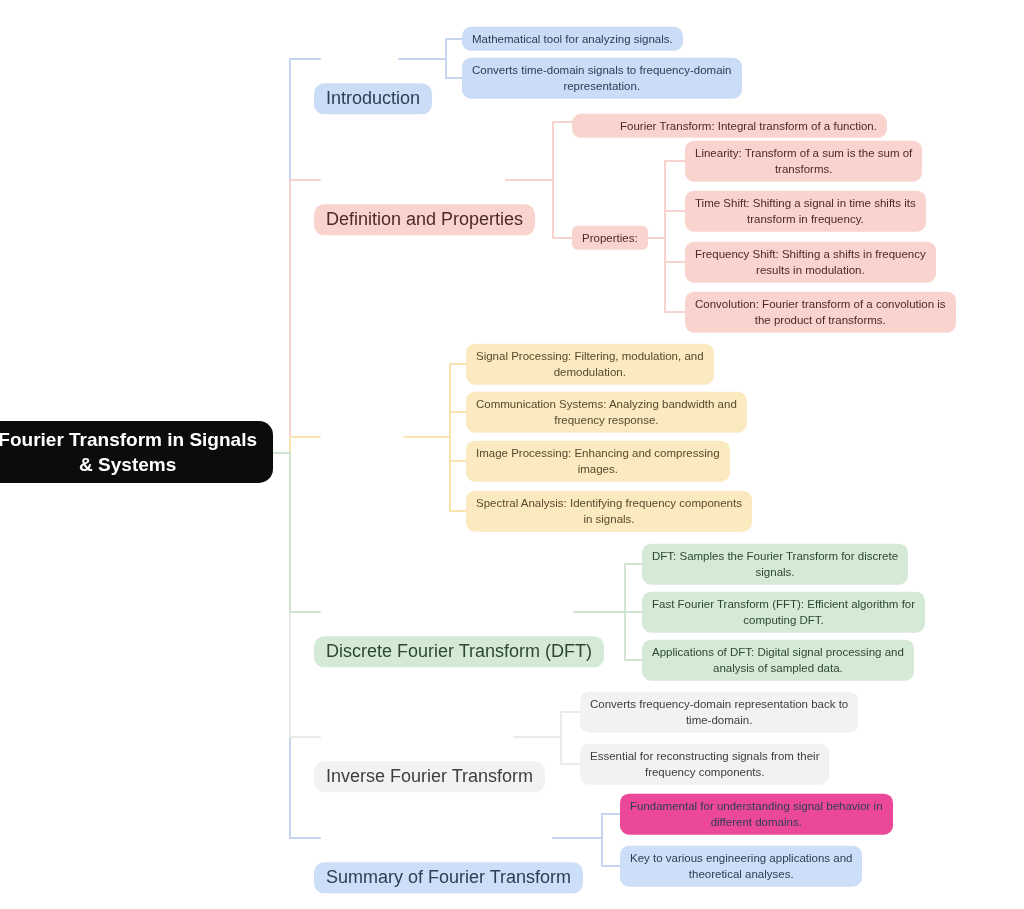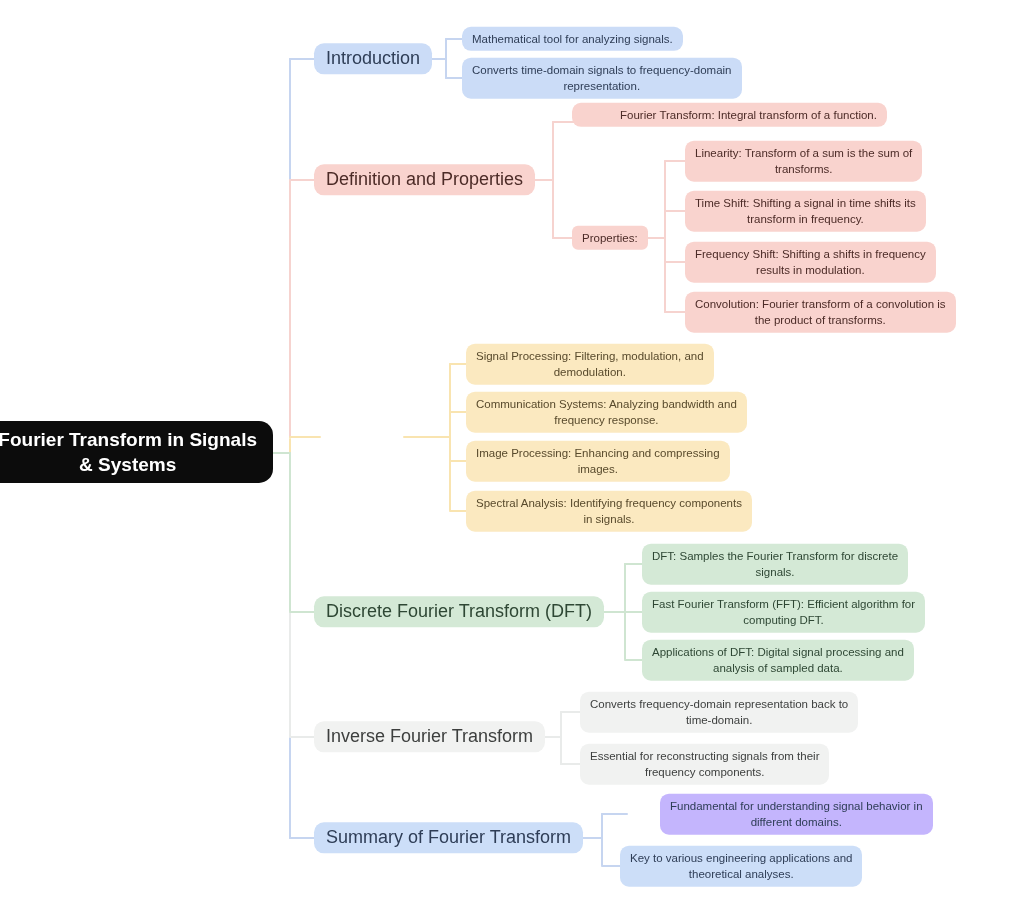--- a/index.html
+++ b/index.html
@@ -23,20 +23,21 @@
     font-size:19px;
     font-weight:bold;
     line-height:1.32;
     padding:6px 16px;
     border-radius:14px;
   }
   .lvl1{
     font-size:18px;
     line-height:1.3;
     padding:4px 12px;
+    margin-top:40px;
   }
   .leaf{
     font-size:11.5px;
     line-height:1.42;
     padding:4px 10px;
     border-radius:9px;
   }
   .h-line{position:absolute;height:2px;z-index:0;border-radius:2px;}
   .v-line{position:absolute;width:2px;z-index:0;border-radius:2px;}
 </style>
@@ -106,21 +107,21 @@
   <div class="node lvl1" style="left: 314px; top: 59px; background-color: rgb(203, 220, 247); color: rgb(46, 61, 86);">Introduction</div>
   <div class="node lvl1" style="left: 314px; top: 180px; background-color: rgb(249, 211, 206); color: rgb(76, 43, 39);">Definition and Properties</div>
   <div class="node lvl1" style="left: 314px; top: 612px; background-color: rgb(212, 233, 214); color: rgb(46, 71, 52);">Discrete Fourier Transform (DFT)</div>
   <div class="node lvl1" style="left: 314px; top: 737px; background-color: rgb(241, 242, 241); color: rgb(61, 63, 62);">Inverse Fourier Transform</div>
   <div class="node leaf" style="left: 462px; top: 39px; background-color: rgb(203, 220, 247); color: rgb(46, 61, 86);">Mathematical tool for analyzing signals.</div>
 
   <div class="node lvl1" style="left: 314px; top: 838px; background-color: rgb(204, 222, 248); color: rgb(46, 61, 86);">Summary of Fourier Transform</div>
   <div class="node leaf" style="left: 462px; top: 78px; background-color: rgb(203, 220, 247); color: rgb(46, 61, 86);">Converts time-domain signals to frequency-domain
 representation.</div>
 
-  <div class="node leaf" style="left: 572px; top: 115px; background-color: rgb(249, 211, 206); color: rgb(76, 43, 39); padding-left: 48px;">Fourier Transform: Integral transform of a function.</div>
+  <div class="node leaf" style="left: 572px; top: 126px; background-color: rgb(249, 211, 206); color: rgb(76, 43, 39); padding-left: 48px;">Fourier Transform: Integral transform of a function.</div>
   <div class="node leaf" style="left: 572px; top: 238px; background-color: rgb(249, 211, 206); color: rgb(76, 43, 39); border-radius: 6px;">Properties:</div>
   <div class="node leaf" style="left: 685px; top: 161px; background-color: rgb(249, 211, 206); color: rgb(76, 43, 39);">Linearity: Transform of a sum is the sum of
 transforms.</div>
   <div class="node leaf" style="left: 685px; top: 211px; background-color: rgb(249, 211, 206); color: rgb(76, 43, 39);">Time Shift: Shifting a signal in time shifts its
 transform in frequency.</div>
   <div class="node leaf" style="left: 685px; top: 262px; background-color: rgb(249, 211, 206); color: rgb(76, 43, 39);">Frequency Shift: Shifting a shifts in frequency
 results in modulation.</div>
   <div class="node leaf" style="left: 685px; top: 312px; background-color: rgb(249, 211, 206); color: rgb(76, 43, 39);">Convolution: Fourier transform of a convolution is
 the product of transforms.</div>
 
@@ -138,18 +139,18 @@
   <div class="node leaf" style="left: 642px; top: 612px; background-color: rgb(212, 233, 214); color: rgb(46, 71, 52);">Fast Fourier Transform (FFT): Efficient algorithm for
 computing DFT.</div>
   <div class="node leaf" style="left: 642px; top: 660px; background-color: rgb(212, 233, 214); color: rgb(46, 71, 52);">Applications of DFT: Digital signal processing and
 analysis of sampled data.</div>
 
   <div class="node leaf" style="left: 580px; top: 712px; background-color: rgb(241, 242, 241); color: rgb(61, 63, 62);">Converts frequency-domain representation back to
 time-domain.</div>
   <div class="node leaf" style="left: 580px; top: 764px; background-color: rgb(241, 242, 241); color: rgb(61, 63, 62);">Essential for reconstructing signals from their
 frequency components.</div>
 
-  <div class="node leaf" style="left: 620px; top: 814px; background-color: #c4b5fd; color: rgb(46, 61, 86); margin-left: 40px;">Fundamental for understanding signal behavior in
+  <div class="node leaf" style="left: 620px; top: 814px; background-color: #ec4899; color: rgb(46, 61, 86);">Fundamental for understanding signal behavior in
 different domains.</div>
   <div class="node leaf" style="left: 620px; top: 866px; background-color: rgb(204, 222, 248); color: rgb(46, 61, 86);">Key to various engineering applications and
 theoretical analyses.</div>
 
 </div>
 
 </body></html>

